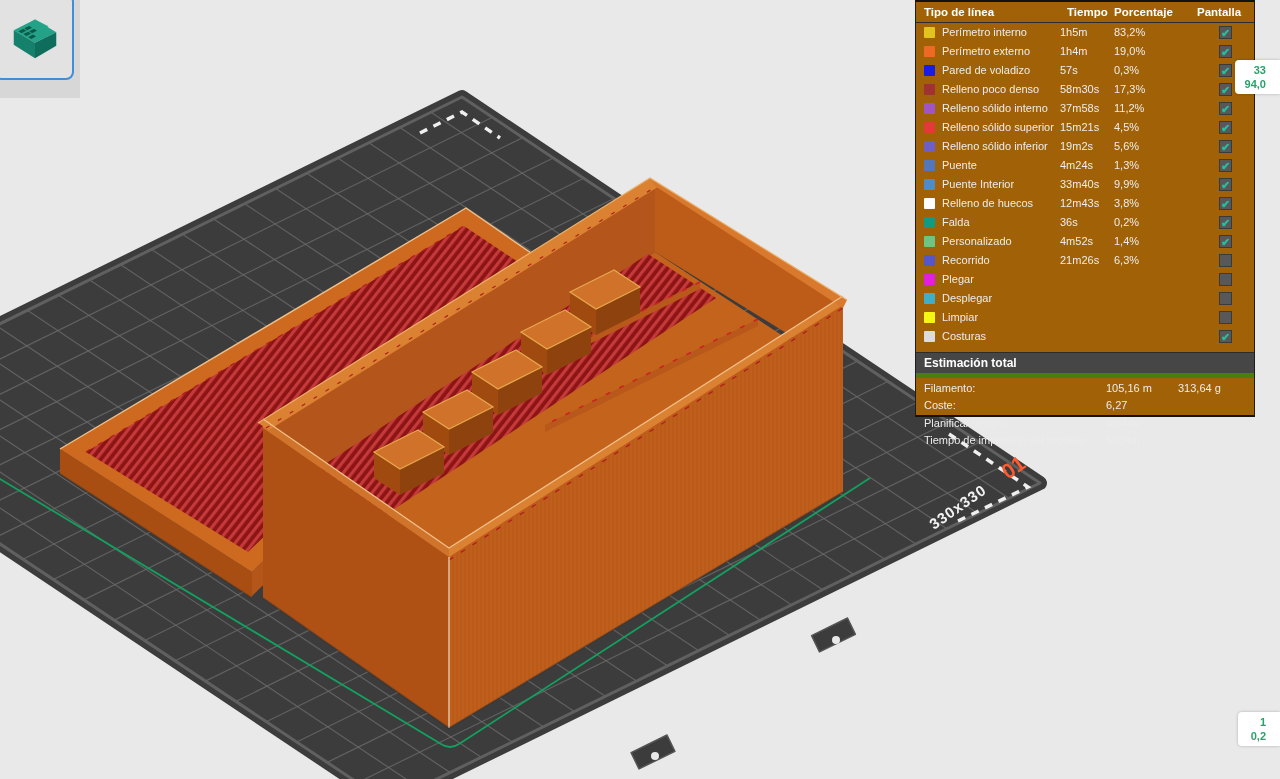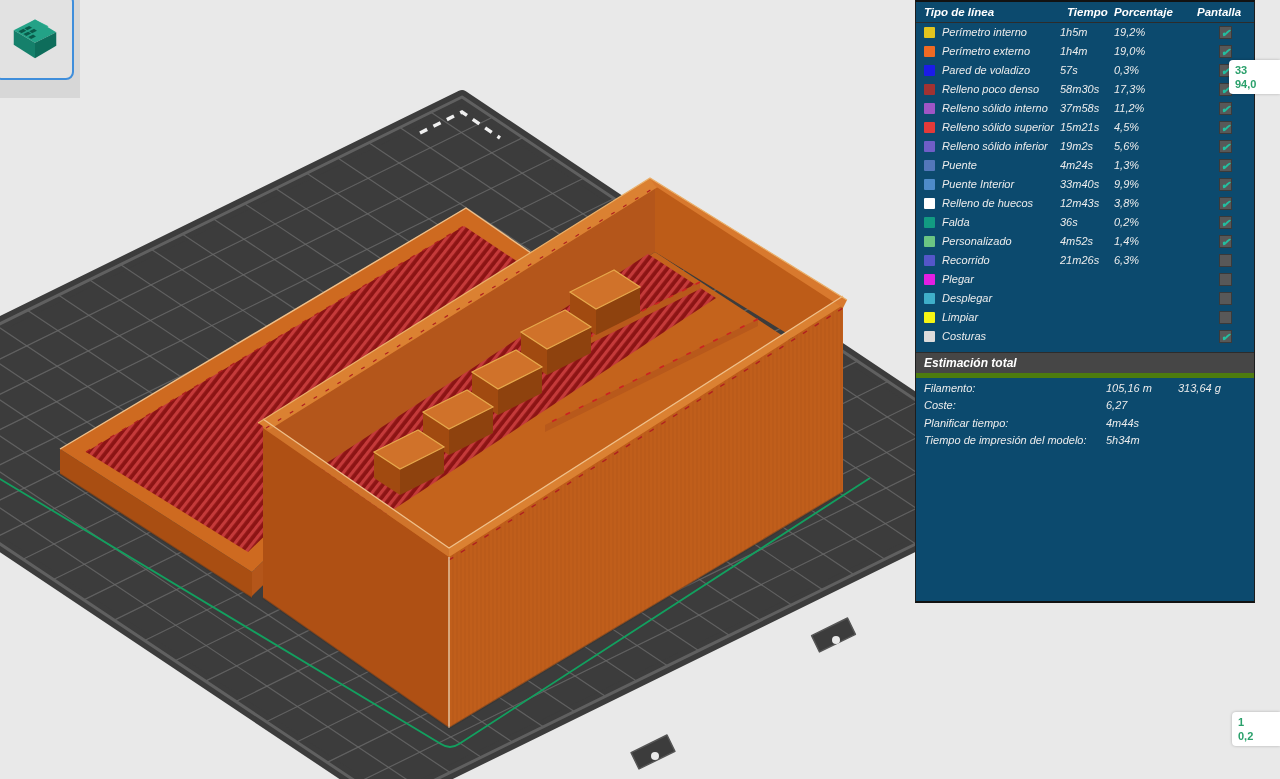--- a/index.html
+++ b/index.html
@@ -13,24 +13,24 @@
   
   .thumb-strip{position:absolute;left:0;top:0;width:80px;height:98px;background:#d7d7d7;}
   .thumb-card{
     position:absolute;left:-6px;top:-6px;width:76px;height:82px;background:#e2e2e2;
     border:2px solid #3f8edb;border-radius:8px;
   }
   .thumb-card svg{position:absolute;left:10px;top:16px;}
 
   
   .panel{
-    position:absolute;left:915px;top:0;width:340px;height:603px;
-    background:#0c4a6e;box-sizing:border-box;
+    position:absolute;left:915px;top:0;width:340px;height:417px;
+    background:#a16207;box-sizing:border-box;
     border:1px solid #1d1d1d;border-top:2px solid #121212;border-bottom:2px solid #121212;
-    color:#ececec;font-size:11px;font-style:italic;
+    color:#ececec;font-size:11px;
   }
   .panel .hdr{
     position:relative;height:20px;line-height:20px;font-weight:bold;color:#ffffff;
     font-size:11.5px;border-bottom:1px solid #2c2c2c;
   }
   .panel .hdr span{position:absolute;top:0;}
   .col-type{left:8px;}  .col-time{left:151px;} .col-pct{left:198px;} .col-disp{left:281px;}
   .rows{position:relative;}
   .lrow{position:relative;height:19px;}
   .lrow .chip{position:absolute;left:8px;top:4px;width:11px;height:11px;border-radius:1px;}
@@ -49,22 +49,22 @@
   }
   .trow{position:relative;height:17.4px;}
   .trow .lbl{position:absolute;left:8px;line-height:17.4px;white-space:nowrap;}
   .trow .v1{position:absolute;left:190px;line-height:17.4px;}
   .trow .v2{position:absolute;left:253px;line-height:17.4px;margin-left:9px;}
   .totals{padding-top:2px;}
 
   
   .tip{
     position:absolute;right:0;background:#ffffff;border-radius:4px 0 0 4px;
-    padding:3px 20px 3px 6px;color:#2aa06b;font-size:11px;font-weight:bold;
-    line-height:14px;text-align:left;box-shadow:0 0 3px rgba(0,0,0,.25);
+    padding:3px 14px 3px 6px;color:#2aa06b;font-size:11px;font-weight:bold;
+    line-height:14px;text-align:right;box-shadow:0 0 3px rgba(0,0,0,.25);
     white-space:nowrap;overflow:hidden;
   }
   .tip-top{top:60px;width:25px;}
   .tip-bottom{top:712px;width:22px;}
 </style>
 </head>
 <body>
 
 <div id="app">
 
@@ -240,21 +240,21 @@
       <span class="col-type">Tipo de línea</span>
       <span class="col-time">Tiempo</span>
       <span class="col-pct">Porcentaje</span>
       <span class="col-disp">Pantalla</span>
     </div>
     <div class="rows">
         <div class="lrow">
           <span class="chip" style="background: rgb(226, 196, 31);"></span>
           <span class="lbl">Perímetro interno</span>
           <span class="time">1h5m</span>
-          <span class="pct">19,2%</span>
+          <span class="pct">83,2%</span>
           <div class="chk">
             <span style="color: rgb(35, 191, 160);">✔</span>
           </div>
         </div>
         <div class="lrow">
           <span class="chip" style="background: rgb(238, 106, 36);"></span>
           <span class="lbl">Perímetro externo</span>
           <span class="time">1h4m</span>
           <span class="pct">19,0%</span>
           <div class="chk">

